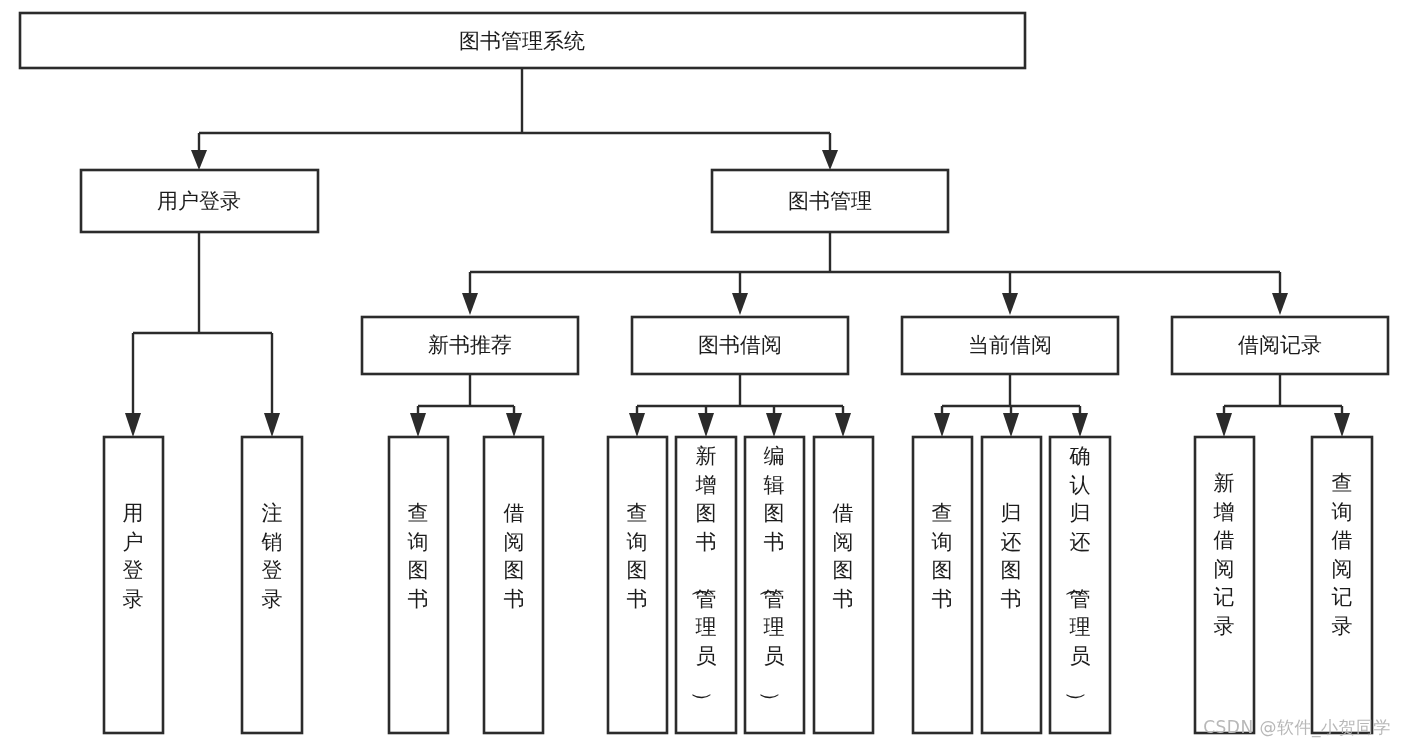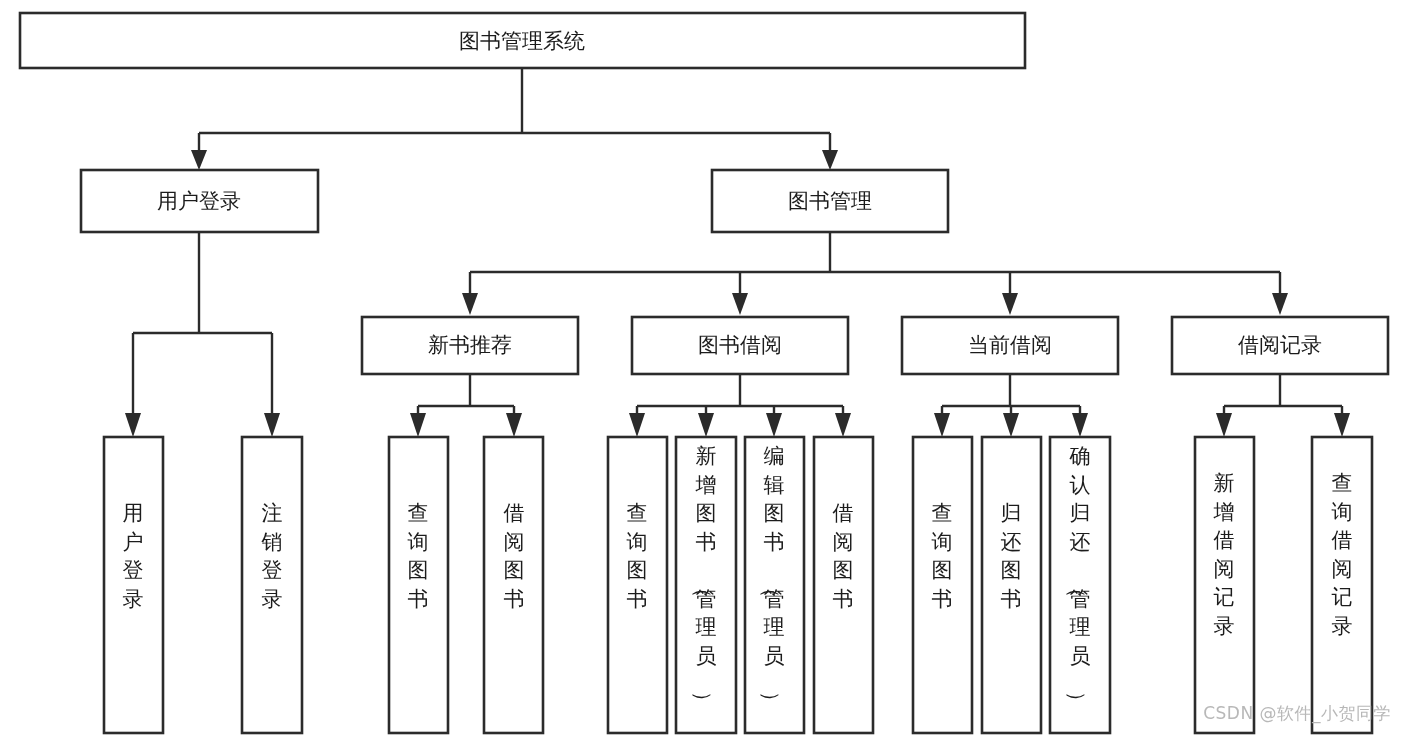--- a/index.html
+++ b/index.html
@@ -49,21 +49,21 @@
     stroke-width: 2.4;
     fill: none;
   }
   .arrow-head {
     fill: #2b2b2b;
     stroke: none;
   }
   .watermark {
     position: absolute;
     right: 14px;
-    bottom: 22px;
+    bottom: 8px;
     font-family: "DejaVu Sans", "Liberation Sans", sans-serif;
     font-size: 17px;
     color: #b8b8b8;
     letter-spacing: 0.5px;
     white-space: nowrap;
     user-select: none;
   }
 </style>
 </head>
 <body>

